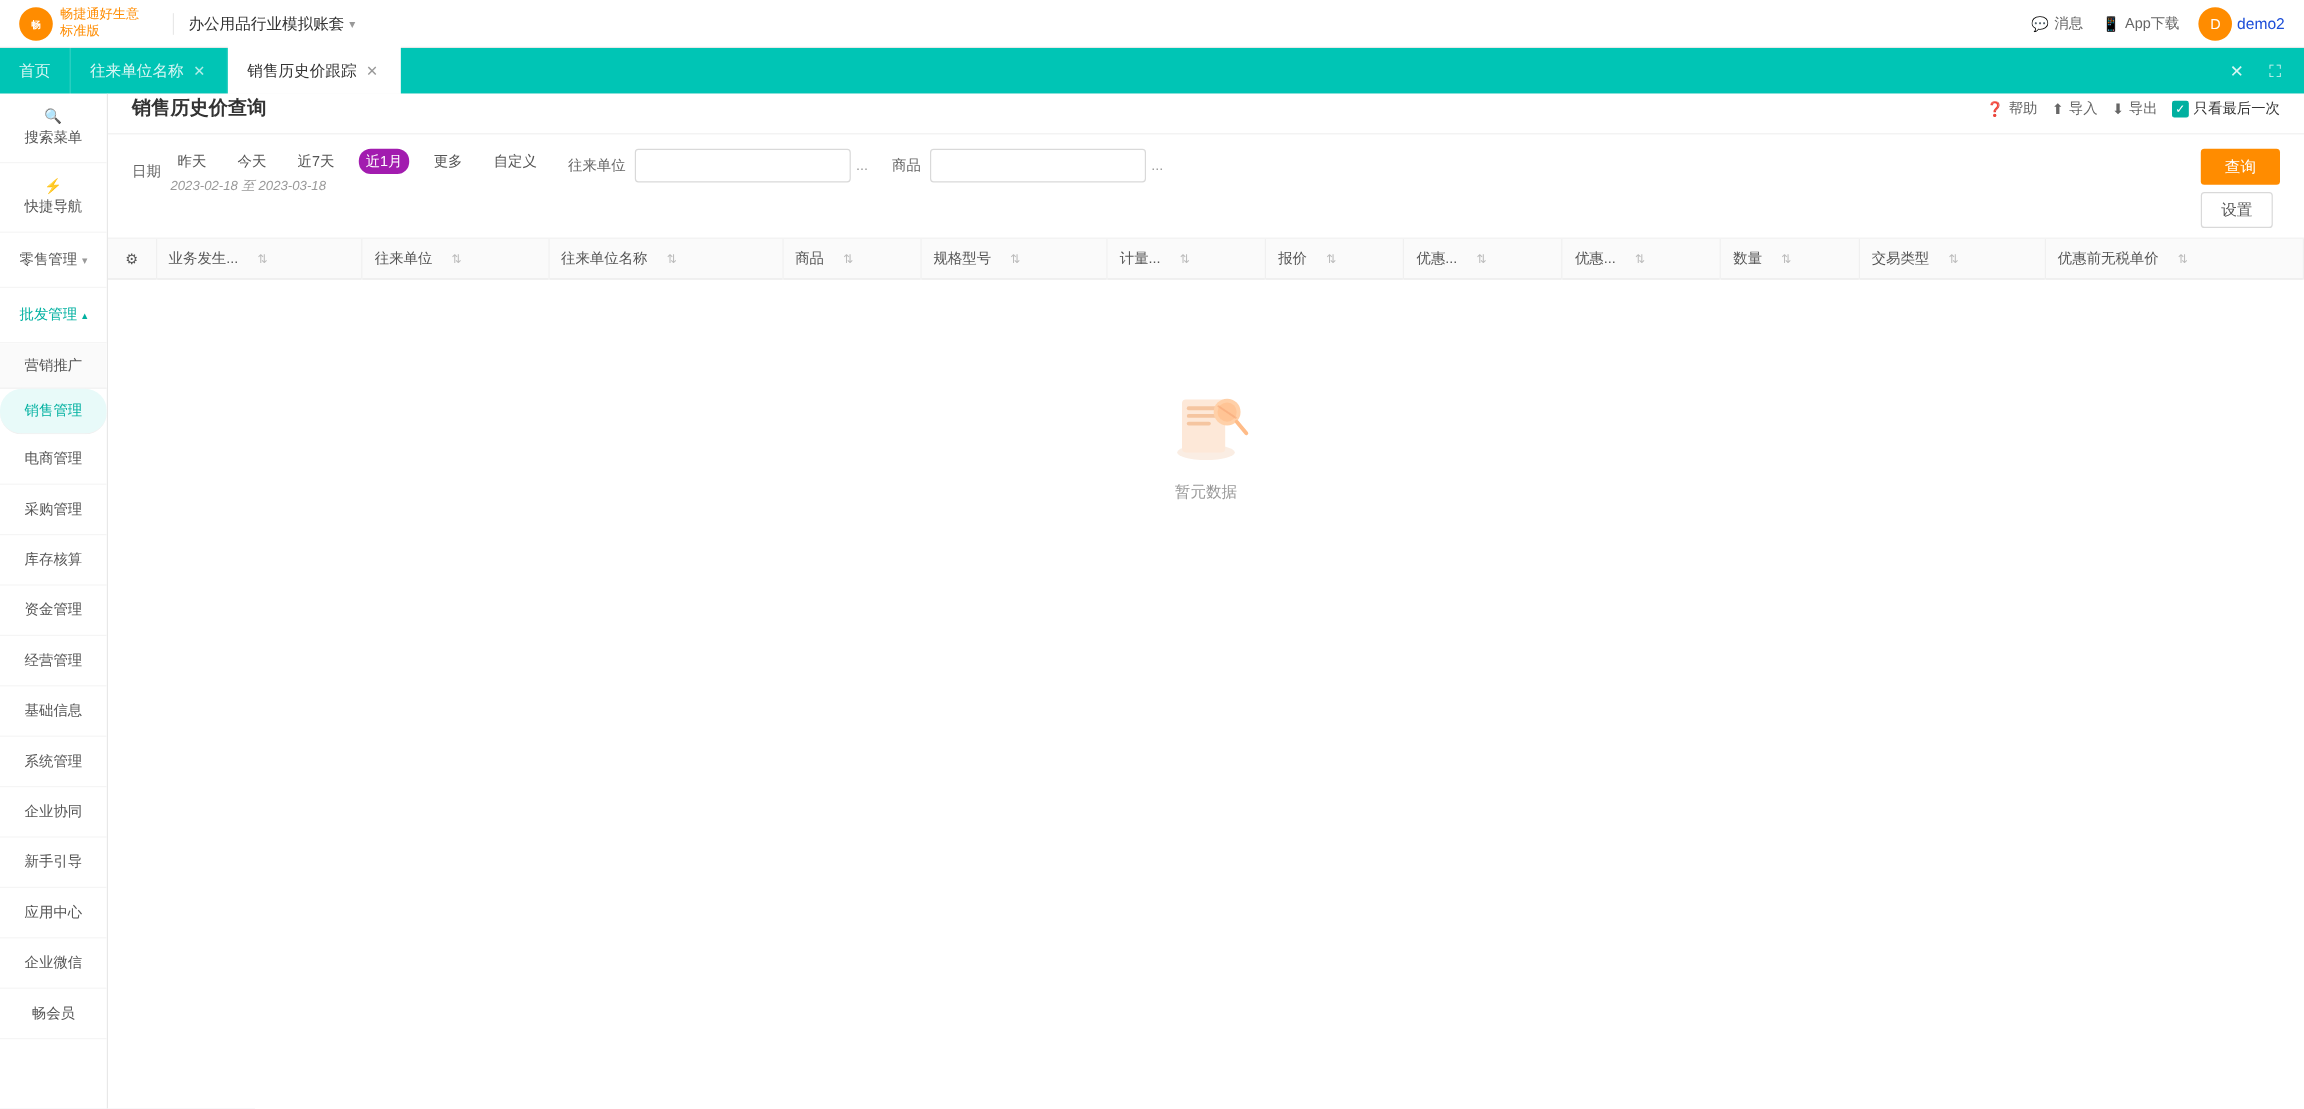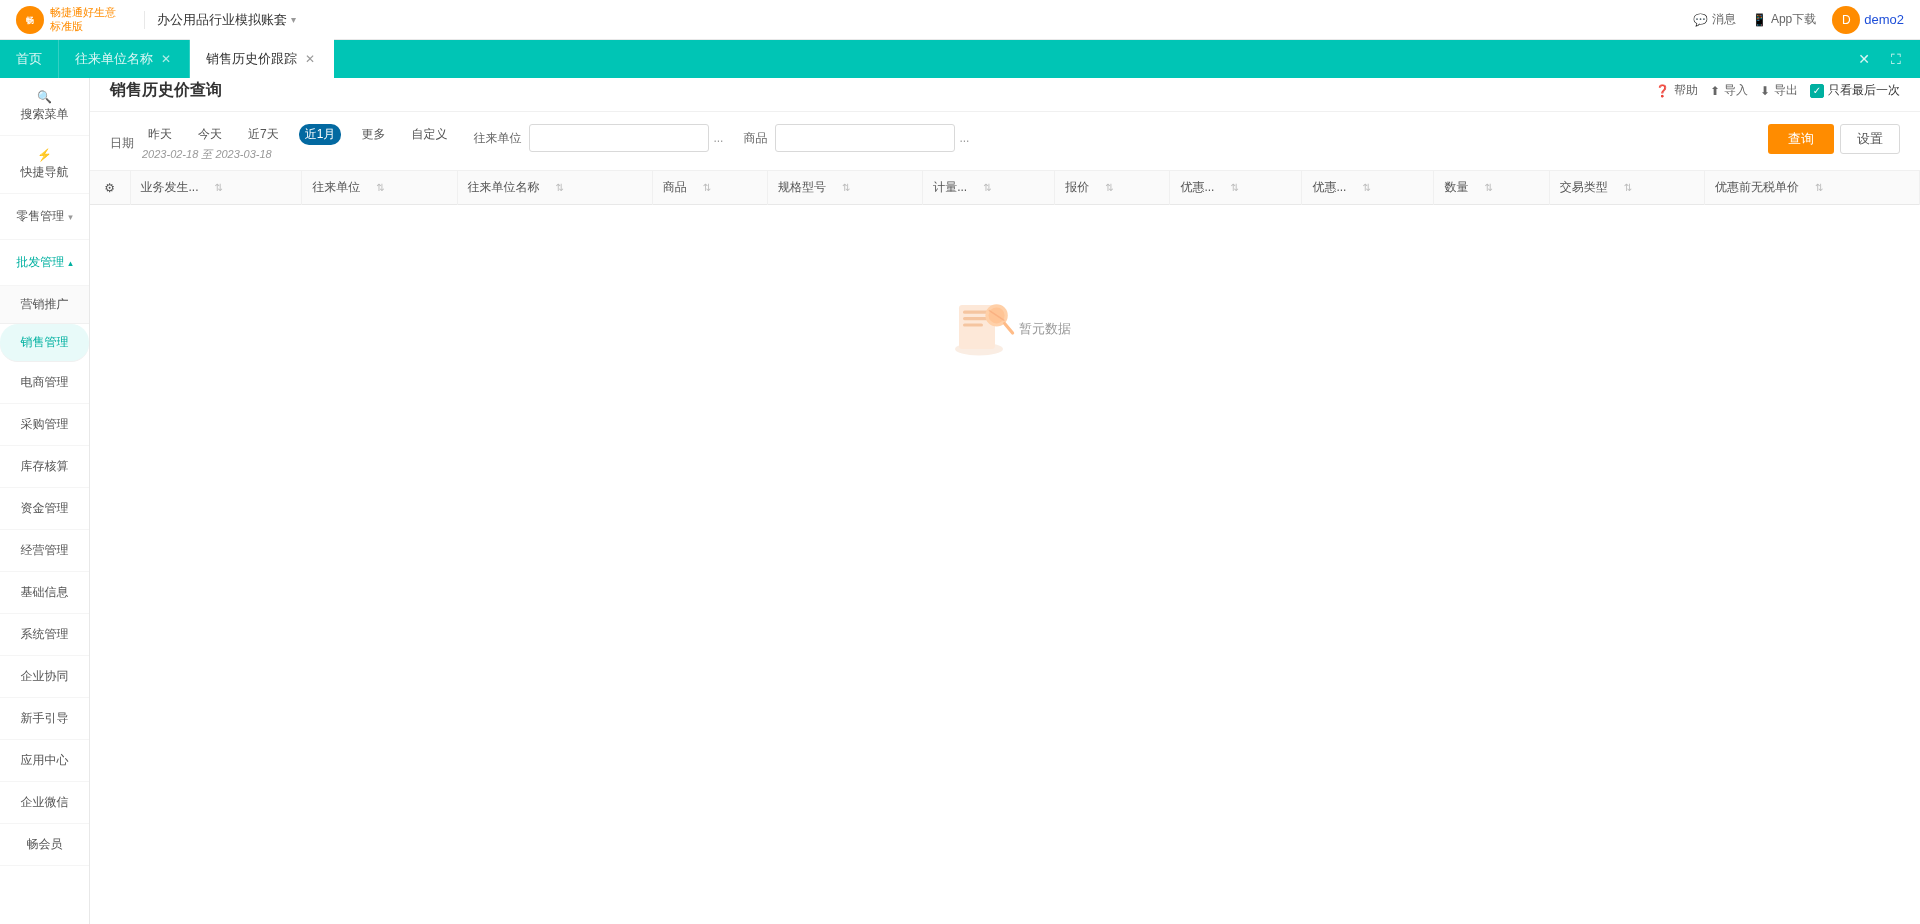--- a/index.html
+++ b/index.html
@@ -262,21 +262,21 @@
       gap: 14px;
     }
     .date-btn {
       padding: 2px 6px;
       font-size: 12px;
       color: #555;
       cursor: pointer;
       border-radius: 3px;
     }
     .date-btn.active {
-      background: #0369a1;
+      background: #a21caf;
       color: white;
       border-radius: 10px;
     }
     .date-range-text {
       font-size: 11px;
       color: #999;
       margin-top: 2px;
       font-style: italic;
     }
     .date-filter-wrap {
@@ -352,21 +352,21 @@
     }
     .sort-icon { color: #bbb; font-size: 10px; }
     .settings-th {
       width: 40px;
       text-align: center;
     }
 
     
     .empty-state {
       display: flex;
-      flex-direction: row;
+      flex-direction: column;
       align-items: center;
       justify-content: center;
       padding: 80px 0;
       color: #ccc;
       text-align: center;
     }
     .empty-icon-svg {
       width: 80px;
       height: 80px;
       margin-bottom: 8px;
@@ -389,21 +389,21 @@
       border-bottom: 1px solid #f0f0f0;
     }
     .filter-left {
       display: flex;
       align-items: flex-start;
       gap: 20px;
       flex: 1;
     }
     .filter-actions-col {
       display: flex;
-      flex-direction: row;
+      flex-direction: column;
       align-items: flex-start;
       gap: 6px;
       margin-left: 20px;
     }
   </style>
 </head>
 <body>
 
 <div class="top-header">
   <div class="top-header-left">

